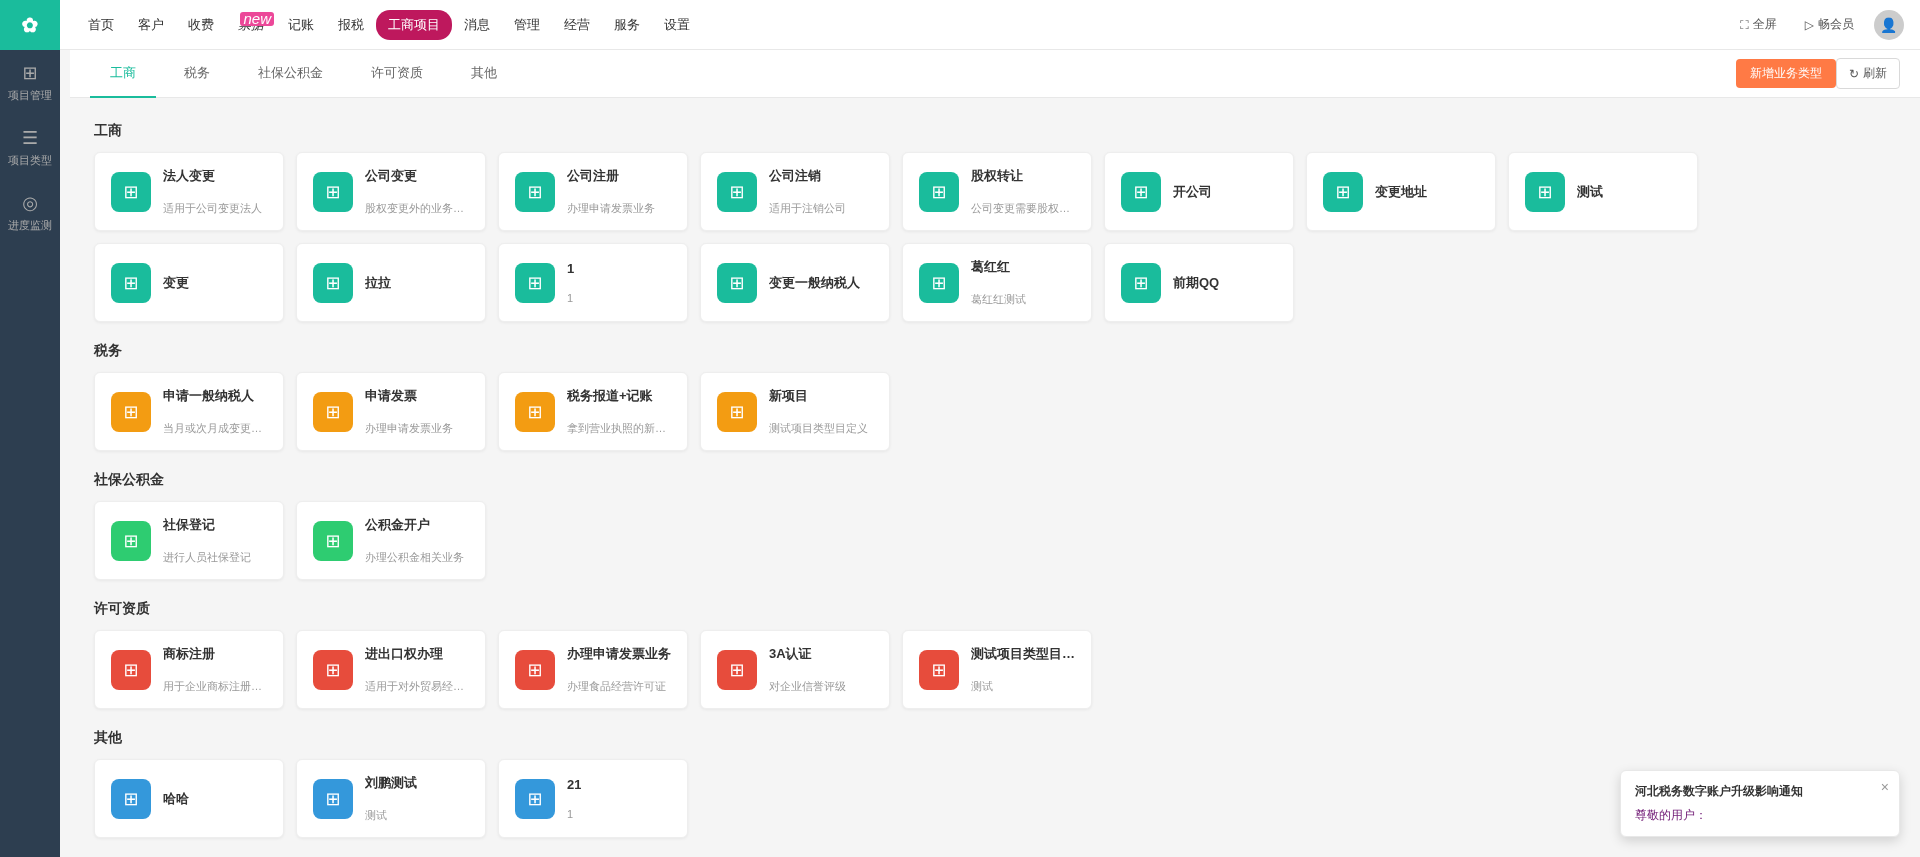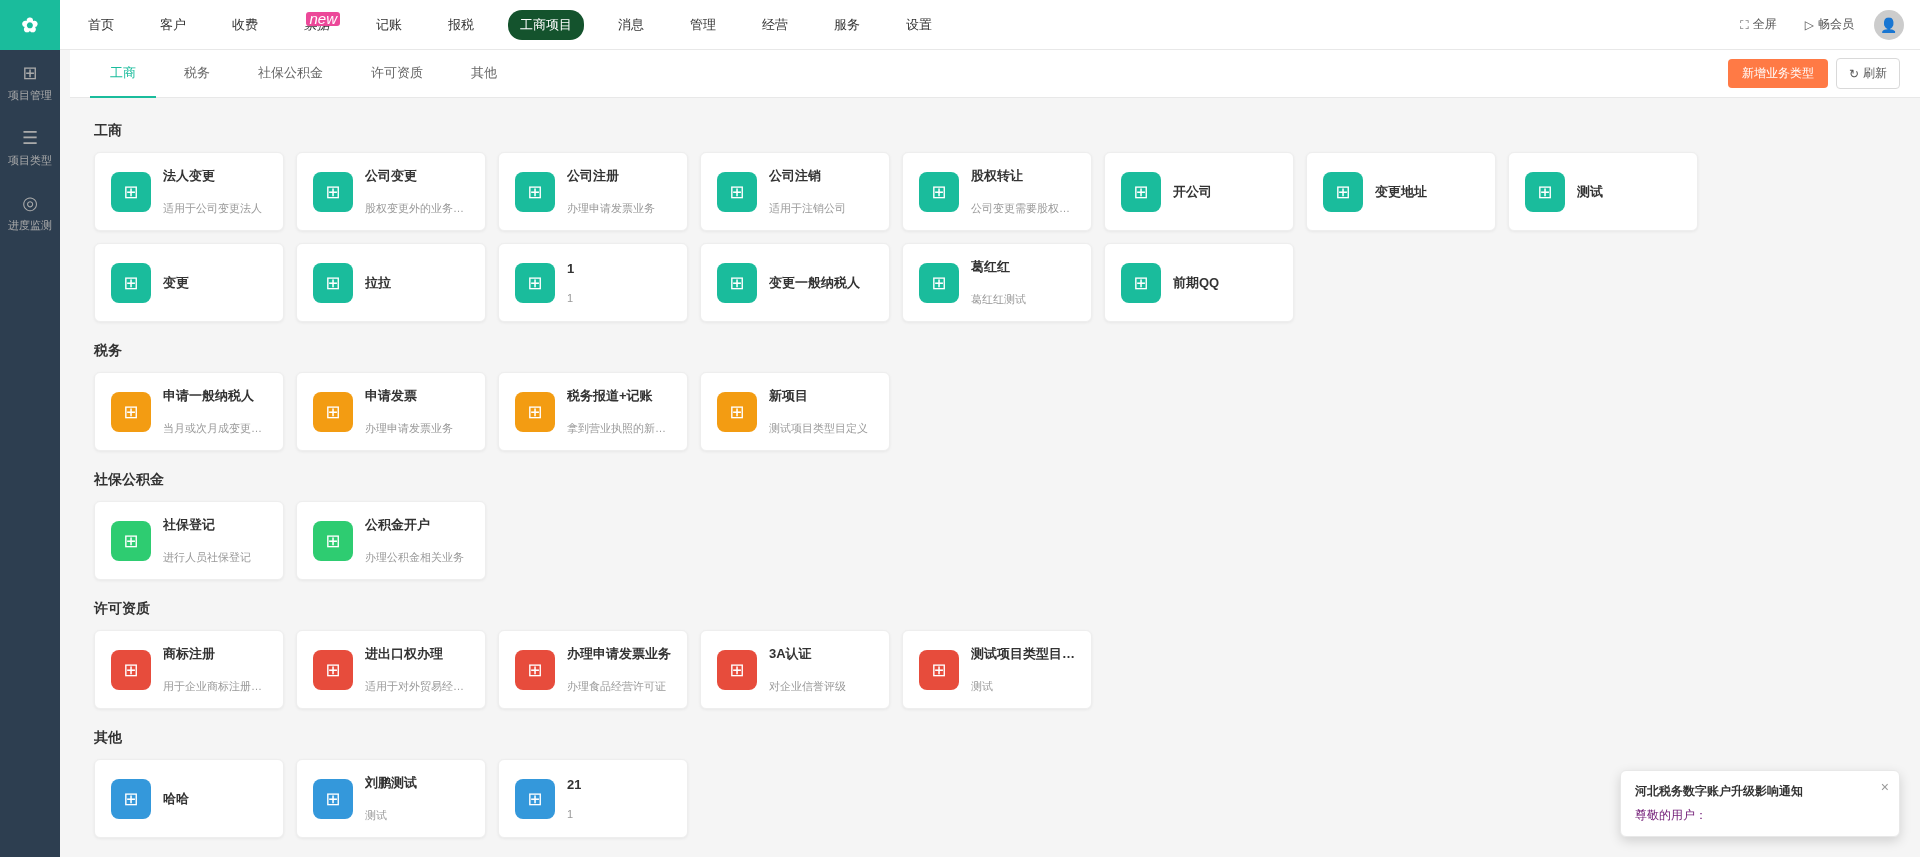--- a/index.html
+++ b/index.html
@@ -59,21 +59,21 @@
       flex-shrink: 0;
     }
     .topnav-item {
       padding: 6px 12px;
       color: #333;
       cursor: pointer;
       font-size: 13px;
       border-radius: 3px;
       white-space: nowrap;
     }
-    .topnav-item.active { background: #14532d; color: white; border-radius: 14px; }
+    .topnav-item.active { background: #be185d; color: white; border-radius: 14px; }
     .topnav-item.has-badge { position: relative; font-style: italic; }
     .badge-new {
       position: absolute;
       top: 2px;
       right: 2px;
       background: #ec4899;
       color: white;
       font-size: 15px;
       padding: 0 3px;
       border-radius: 3px;
@@ -137,21 +137,20 @@
       border-bottom: 2px solid transparent;
       margin-right: 8px;
     }
     .tab-item.active {
       color: #1abc9c;
       border-bottom: 2px solid #1abc9c;
     }
     .tab-actions {
       margin-left: auto;
       display: flex;
-      gap: 8px;
       align-items: center;
     }
     .btn-add-type {
       background: #ff7a45;
       color: white;
       border: none;
       padding: 6px 14px;
       border-radius: 4px;
       cursor: pointer;
       font-size: 12px;
@@ -287,21 +286,21 @@
       <div class="sidebar-item-nav">
     <span class="sidebar-icon">◎</span>
     <span>进度监测</span>
   </div>
     </div>
 </div>
 
 <div class="main-area">
 
   <div class="topnav">
-    <div id="topnav-items" style="display: flex; align-items: center; gap: 22px; text-align: center;">
+    <div id="topnav-items" style="display: flex; align-items: center; gap: 0; text-align: center;">
         <div class="topnav-item">首页</div>
         <div class="topnav-item">客户</div>
         <div class="topnav-item">收费</div>
         <div class="topnav-item has-badge">票据<span class="badge-new">new</span></div>
         <div class="topnav-item">记账</div>
         <div class="topnav-item">报税</div>
         <div class="topnav-item active">工商项目</div>
         <div class="topnav-item">消息</div>
         <div class="topnav-item">管理</div>
         <div class="topnav-item">经营</div>

